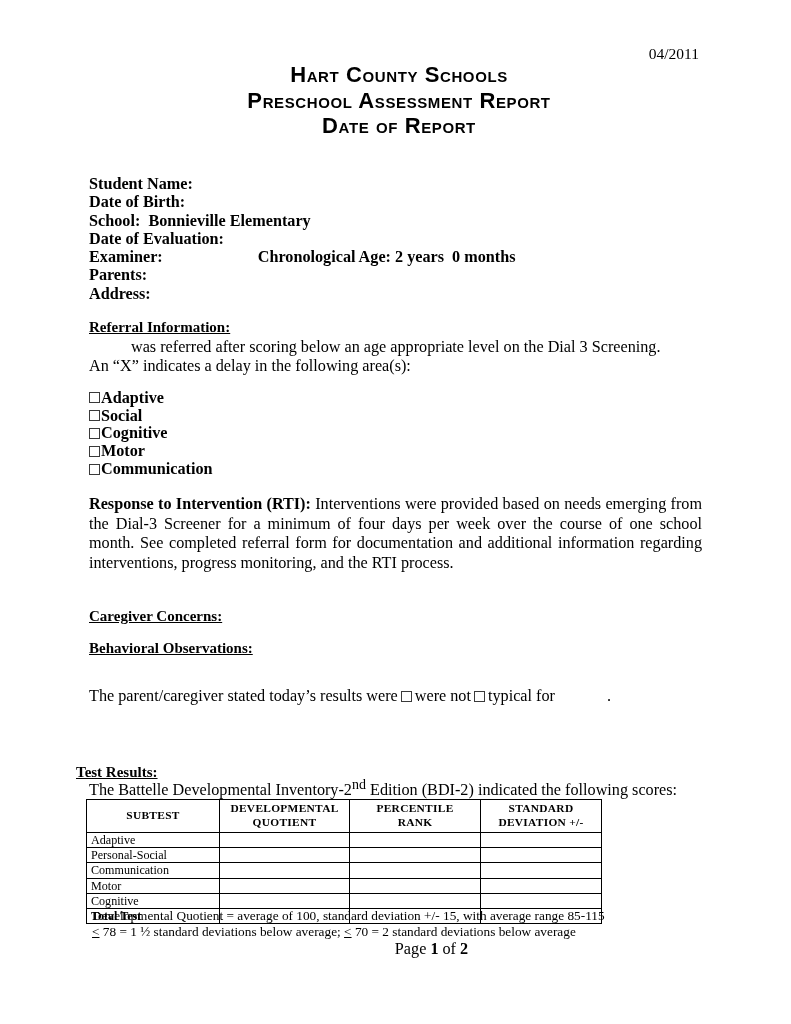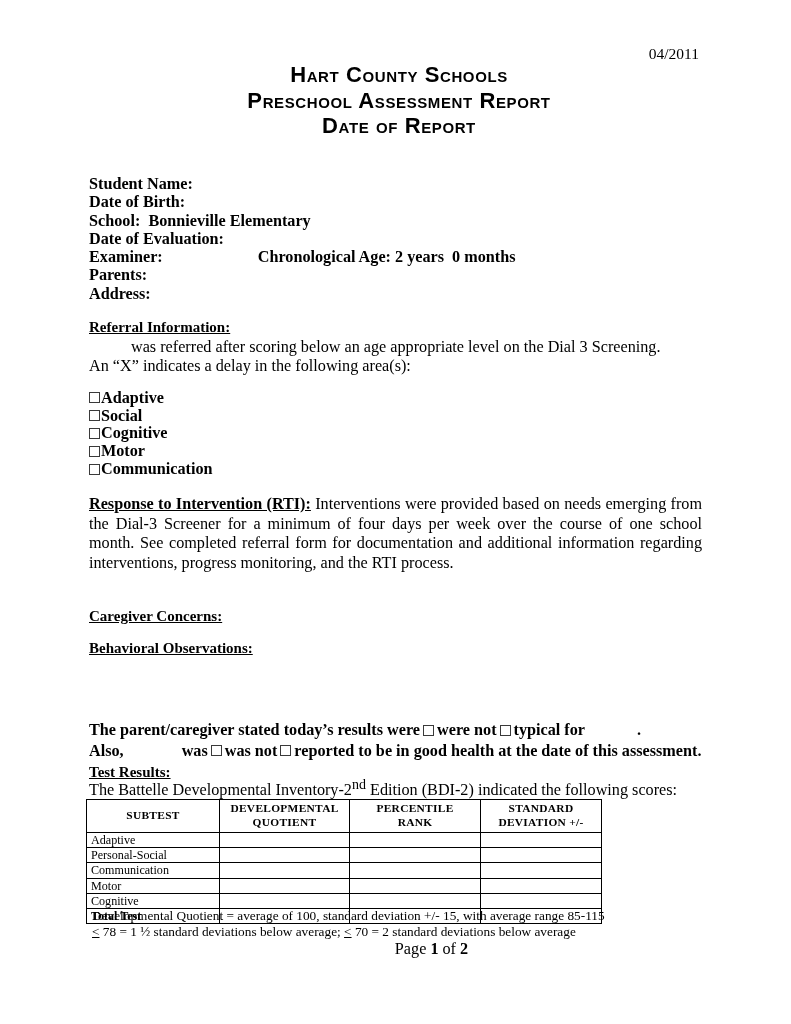--- a/index.html
+++ b/index.html
@@ -114,58 +114,57 @@
     position: absolute;
     top: 495px;
     left: 89px;
     width: 613px;
     font-size: 16.2px;
     line-height: 19.6px;
     text-align: justify;
   }
   .rti .lead {
     font-weight: bold;
-    text-decoration: underline;
   }
 
   .caregiver-head {
     position: absolute;
     top: 608px;
     left: 89px;
   }
   .behavioral-head {
     position: absolute;
     top: 640px;
     left: 89px;
   }
 
   
   .parent-stmt {
     position: absolute;
-    top: 720px;
+    top: 686px;
     left: 89px;
     width: 615px;
     font-size: 16.2px;
-    font-weight: bold;
+    font-weight: normal;
     line-height: 20.5px;
   }
   .parent-stmt .ln {
     display: flex;
     align-items: center;
     white-space: pre;
   }
   .parent-stmt .cbox { margin: 0 3px; }
   .gap-name { display: inline-block; width: 52px; }
   .gap-also { display: inline-block; width: 58px; }
 
   
   .test-head {
     position: absolute;
     top: 764px;
-    left: 89px;
+    left: 76px;
   }
   .test-intro {
     position: absolute;
     top: 782px;
     left: 89px;
     font-size: 16.2px;
     line-height: 1;
     white-space: nowrap;
   }
   .test-intro sup {
@@ -292,29 +291,20 @@
 
   <div class="parent-stmt">
     <div class="ln">
       <span>The parent/caregiver stated today’s results were</span>
       <span class="cbox"></span>
       <span>were not</span>
       <span class="cbox"></span>
       <span>typical for</span>
       <span class="gap-name"></span>
       <span>.</span>
-    </div>
-    <div class="ln">
-      <span>Also,</span>
-      <span class="gap-also"></span>
-      <span>was</span>
-      <span class="cbox"></span>
-      <span>was not</span>
-      <span class="cbox"></span>
-      <span>reported to be in good health at the date of this assessment.</span>
     </div>
   </div>
 
   <div class="sec-head test-head">Test Results:</div>
   <div class="test-intro"><span>The Battelle Developmental Inventory-2</span><sup>nd</sup><span> Edition (BDI-2) indicated the following scores:</span></div>
 
   <table class="results">
     <colgroup>
       <col class="col-sub">
         <col class="col-dq">

